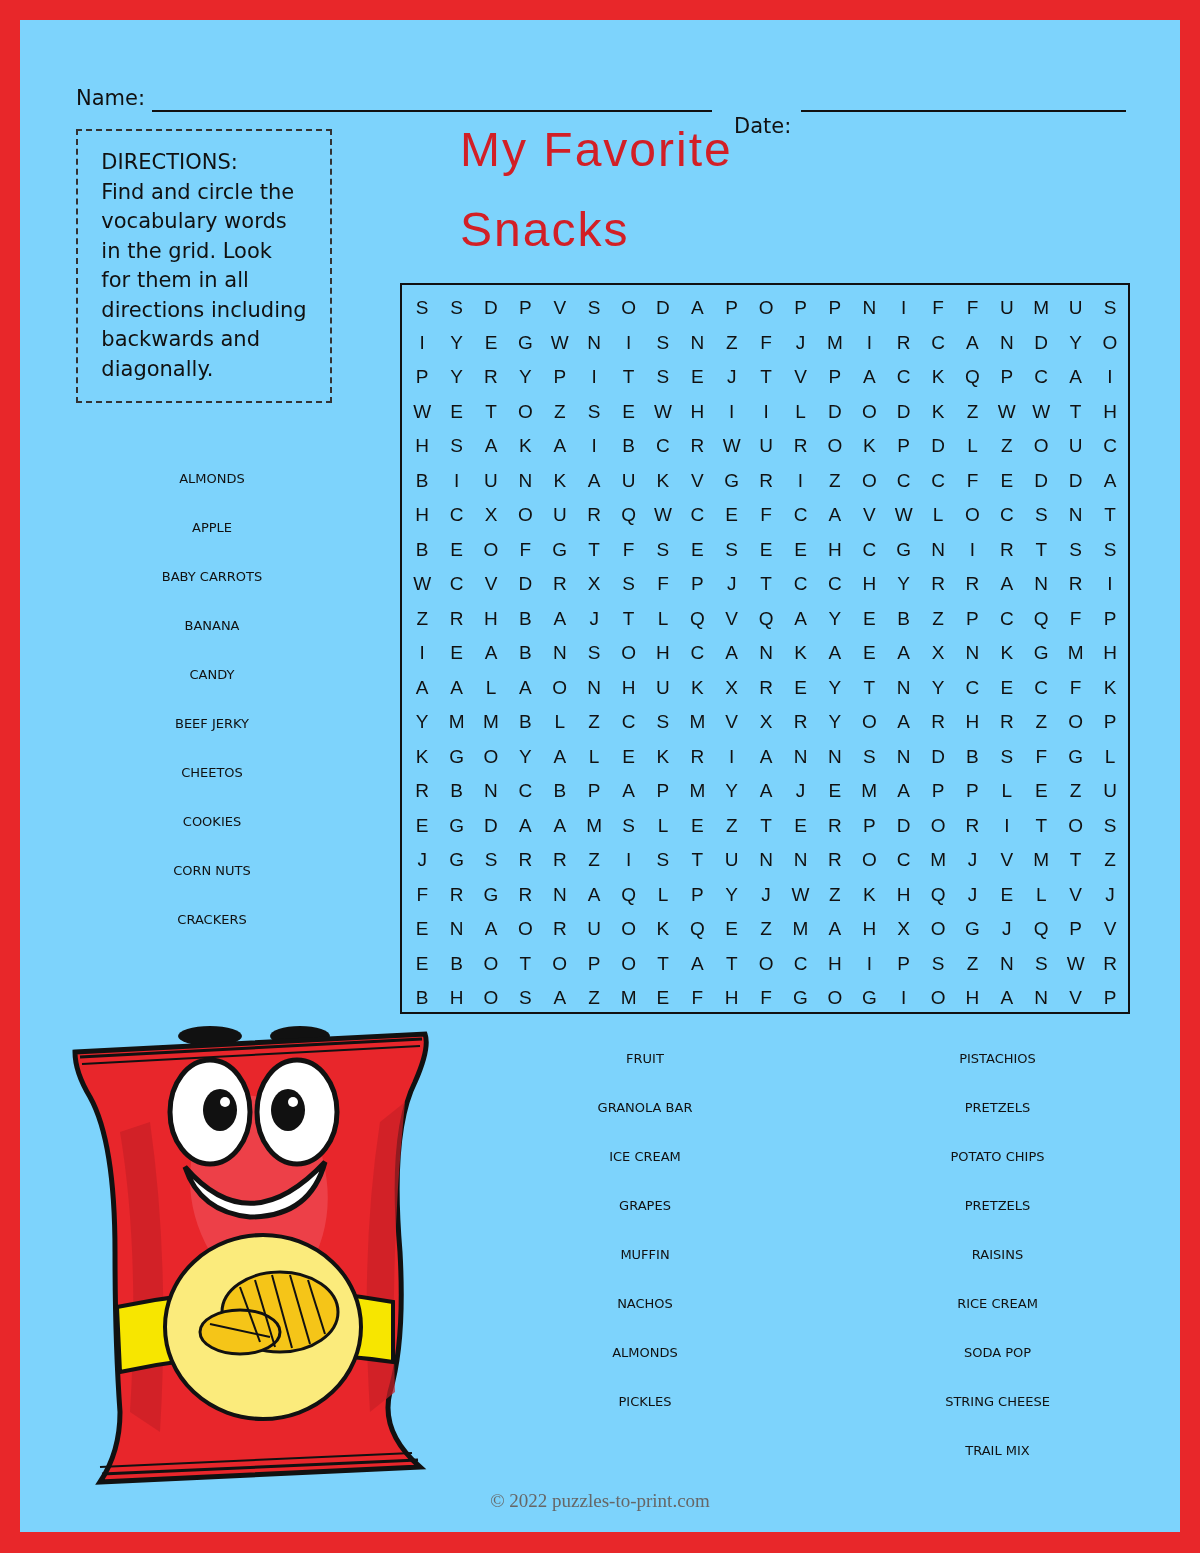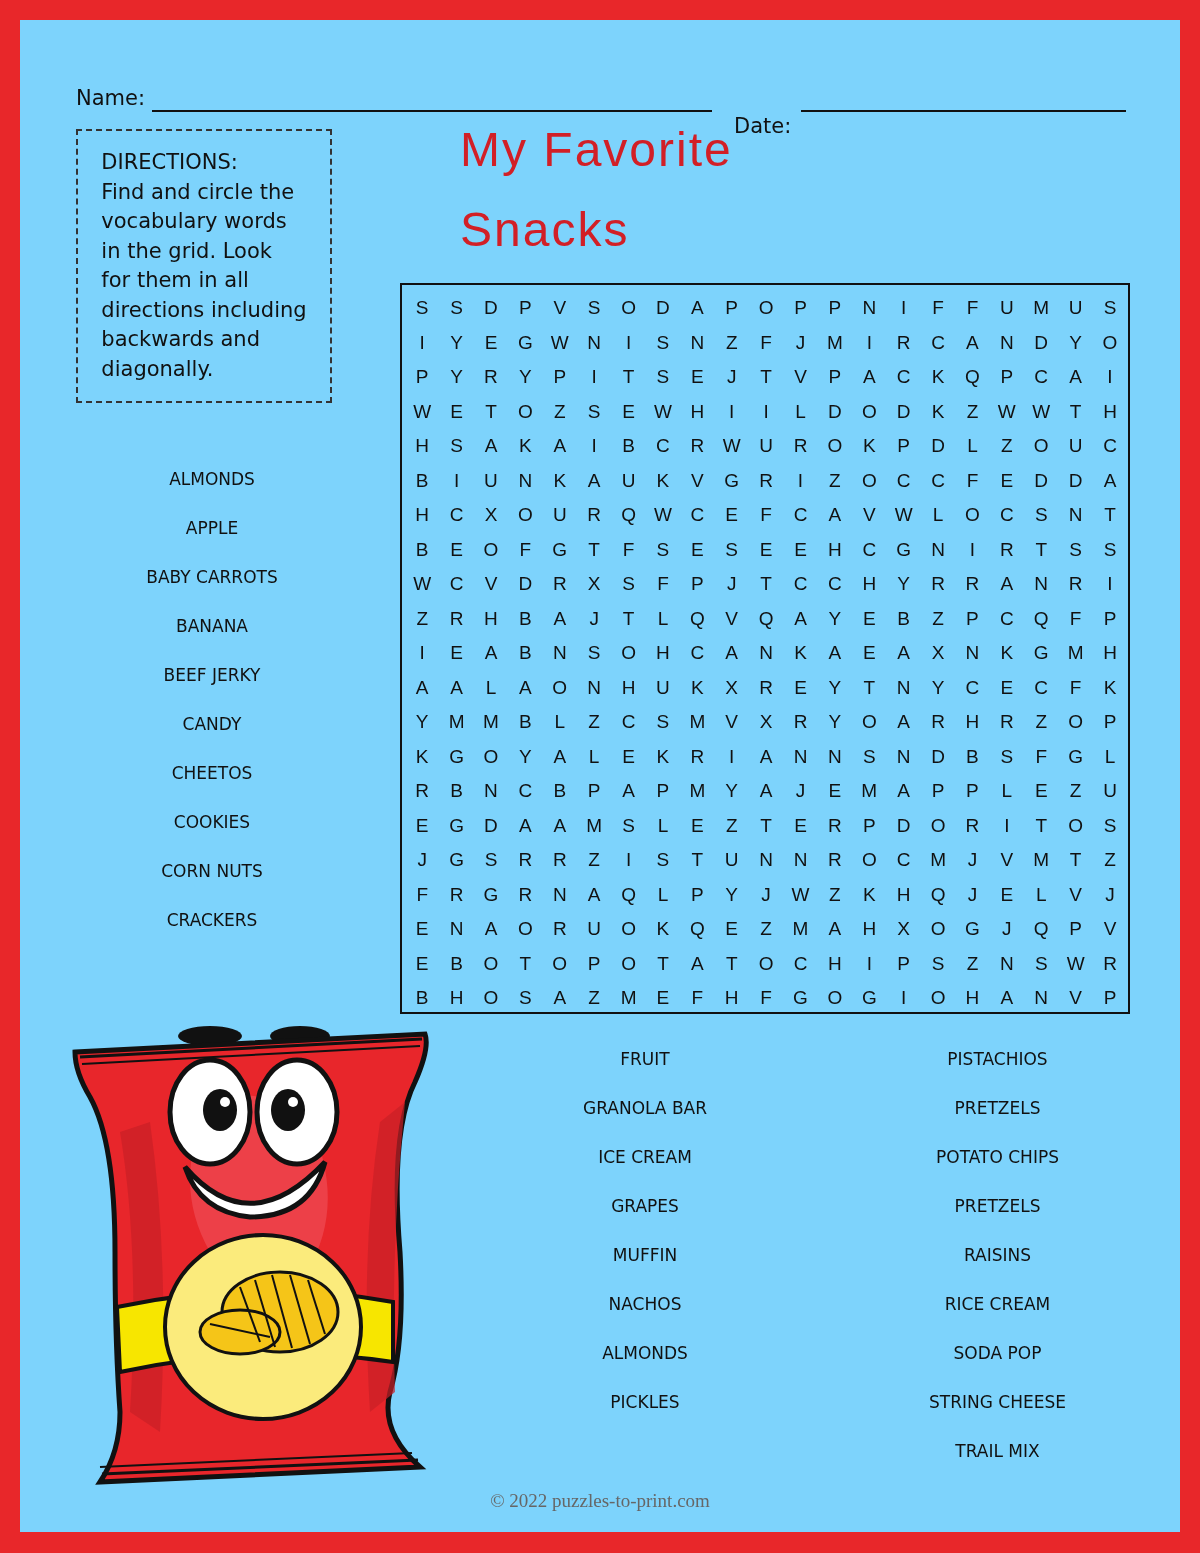--- a/index.html
+++ b/index.html
@@ -20,21 +20,21 @@
            font-family:Liberation Sans, sans-serif; font-size:48px; line-height:80px; letter-spacing:2px; }
   .title span { display:block; }
 
   .grid { position:absolute; left:380px; top:263px; width:730px; height:731px; border:2px solid #111;
           box-sizing:border-box; }
   .grid-inner { position:absolute; left:0px; top:6px; width:726px; display:grid;
                 grid-template-columns:repeat(21, 34.4px); grid-auto-rows:34.5px; padding-left:3px; }
   .cell { text-align:center; font-family:"Liberation Sans", sans-serif; font-size:19px; line-height:34.5px; color:#111; }
 
   .words-left { position:absolute; left:72px; top:444px; width:240px; }
-  .word { height:49px; line-height:30px; text-align:center; font-size:17px; color:#111; }
+  .word { height:49px; line-height:30px; text-align:center; font-size:13px; color:#111; }
   .words-mid { position:absolute; left:520px; top:1024px; width:210px; }
   .words-right { position:absolute; left:870px; top:1024px; width:215px; }
 
   .bag { position:absolute; left:40px; top:992px; width:390px; height:490px; }
 
   .footer { position:absolute; left:0; top:1470px; width:1160px; text-align:center;
             font-family:"Liberation Serif", serif; font-size:19px; color:#666; }
 </style>
 </head>
 <body>
@@ -508,22 +508,22 @@
         <div class="cell">V</div>
         <div class="cell">P</div>
       </div>
   </div>
 
   <div class="words-left" id="words-left">
       <div class="word">ALMONDS</div>
       <div class="word">APPLE</div>
       <div class="word">BABY CARROTS</div>
       <div class="word">BANANA</div>
+      <div class="word">CANDY</div>
       <div class="word">BEEF JERKY</div>
-      <div class="word">CANDY</div>
       <div class="word">CHEETOS</div>
       <div class="word">COOKIES</div>
       <div class="word">CORN NUTS</div>
       <div class="word">CRACKERS</div>
     </div>
   <div class="words-mid" id="words-mid">
       <div class="word">FRUIT</div>
       <div class="word">GRANOLA BAR</div>
       <div class="word">ICE CREAM</div>
       <div class="word">GRAPES</div>

